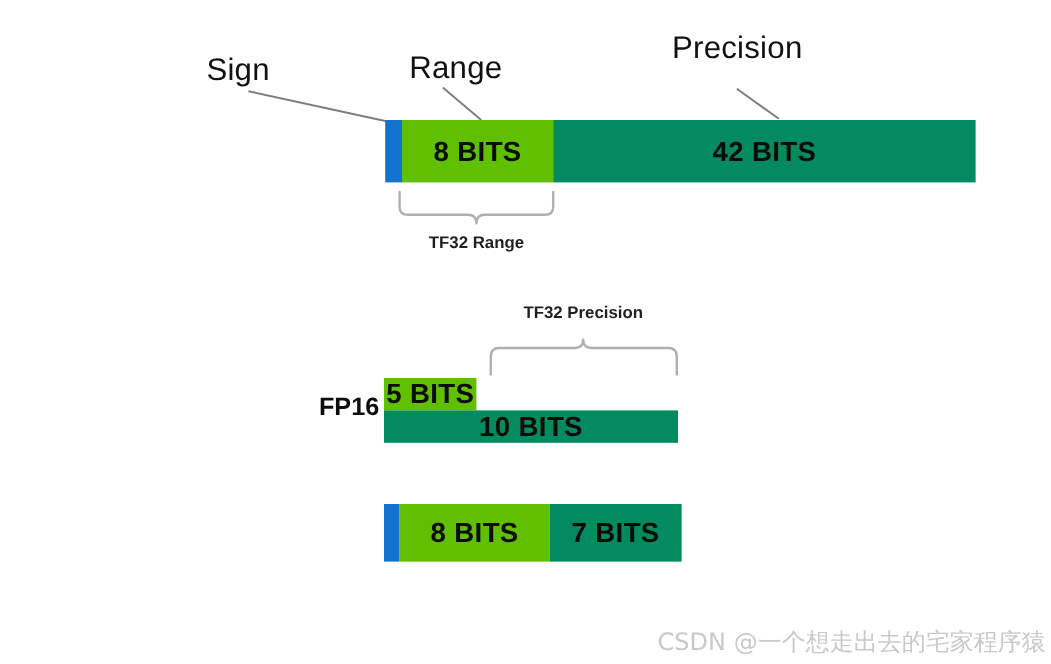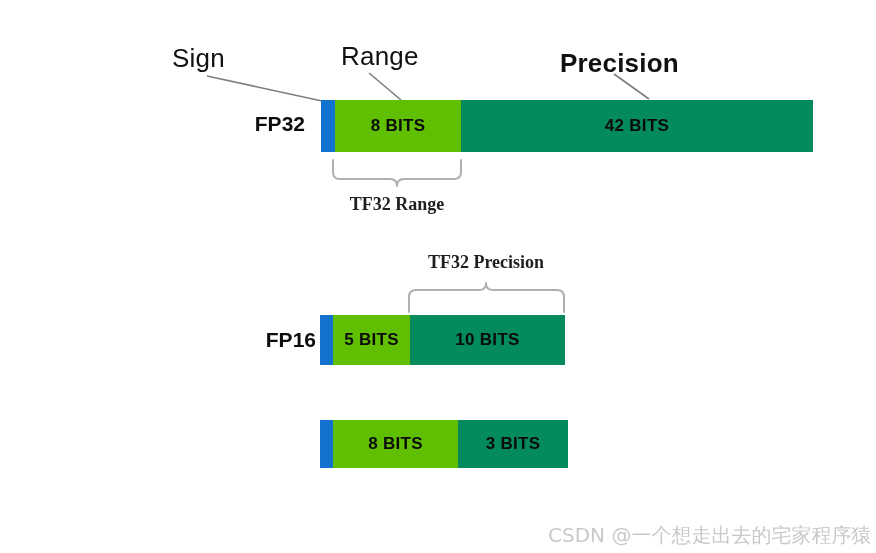--- a/index.html
+++ b/index.html
@@ -49,38 +49,37 @@
     box-sizing: border-box;
   }
   .seg {
     position: relative;
     display: flex;
     align-items: center;
     justify-content: center;
     box-sizing: border-box;
   }
   .seg-text {
-    font-size: 17px;
+    font-size: 23px;
     font-weight: bold;
     color: #0b0b0b;
     white-space: nowrap;
     letter-spacing: 0.3px;
   }
   .seg-sign { }
   .seg-range { }
   .seg-prec { }
 
   
   .bracket-label {
-    font-size: 18px;
+    font-size: 14px;
     font-weight: bold;
     color: #1f1f1f;
     white-space: nowrap;
     text-align: center;
-    font-family: Liberation Serif, serif;
   }
 
   
   .watermark {
     font-size: 20px;
     color: #c9c9c9;
     white-space: nowrap;
     font-family: "DejaVu Sans", sans-serif;
   }
 
@@ -123,62 +122,61 @@
              Q486,290 493,290
              L557,290
              Q564,290 564,297
              L564,312" stroke="#b0b0b0" stroke-width="2" fill="none" stroke-linecap="round" stroke-linejoin="round"></path>
   </svg>
 
   <div class="abs cat-label" style="left:172px; top:43px;">Sign</div>
 
   <div class="abs cat-label" style="left:341px; top:41px;">Range</div>
 
-  <div class="abs cat-label" style="left:560px; top:48px;font-weight:bold;">Precision</div>
+  <div class="abs cat-label" style="left:560px; top:24px;">Precision</div>
 
-  <div class="abs row-label" style="left:170px; top:112px; width:135px;">FP32</div>
 
   <div class="bar" style="left:321px; top:100px; width:492px; height:52px;">
     <div class="seg seg-sign" style="width:14px; background:#1173ce;">
       <span class="seg-text"></span>
     </div>
     <div class="seg seg-range" style="width:126px; background:#5fbf00;">
       <span class="seg-text">8 BITS</span>
     </div>
     <div class="seg seg-prec" style="flex:1; background:#038a5e;">
       <span class="seg-text">42 BITS</span>
     </div>
   </div>
 
   <div class="abs bracket-label" style="left:322px; top:194px; width:150px;">TF32 Range</div>
 
   <div class="abs bracket-label" style="left:411px; top:252px; width:150px;">TF32 Precision</div>
 
   <div class="abs row-label" style="left:186px; top:328px; width:130px;">FP16</div>
 
-  <div class="bar" style="left:320px; top:315px; width:245px; height:50px;">
+  <div class="bar" style="left:320px; top:315px; width:245px; height:50px;flex-direction:column;">
     <div class="seg seg-sign" style="width:13px; background:#1173ce;">
       <span class="seg-text"></span>
     </div>
     <div class="seg seg-range" style="width:77px; background:#5fbf00;">
       <span class="seg-text">5 BITS</span>
     </div>
     <div class="seg seg-prec" style="flex:1; background:#038a5e;text-align:right;">
       <span class="seg-text">10 BITS</span>
     </div>
   </div>
 
 
   <div class="bar" style="left:320px; top:420px; width:248px; height:48px;">
     <div class="seg seg-sign" style="width:13px; background:#1173ce;">
       <span class="seg-text"></span>
     </div>
     <div class="seg seg-range" style="width:125px; background:#5fbf00;">
       <span class="seg-text">8 BITS</span>
     </div>
     <div class="seg seg-prec" style="flex:1; background:#038a5e;">
-      <span class="seg-text">3 BITS</span>
+      <span class="seg-text">7 BITS</span>
     </div>
   </div>
 
   <div class="abs watermark" style="left:548px; top:522px;">CSDN @一个想走出去的宅家程序猿</div>
 
 </div>
 
 </body></html>

